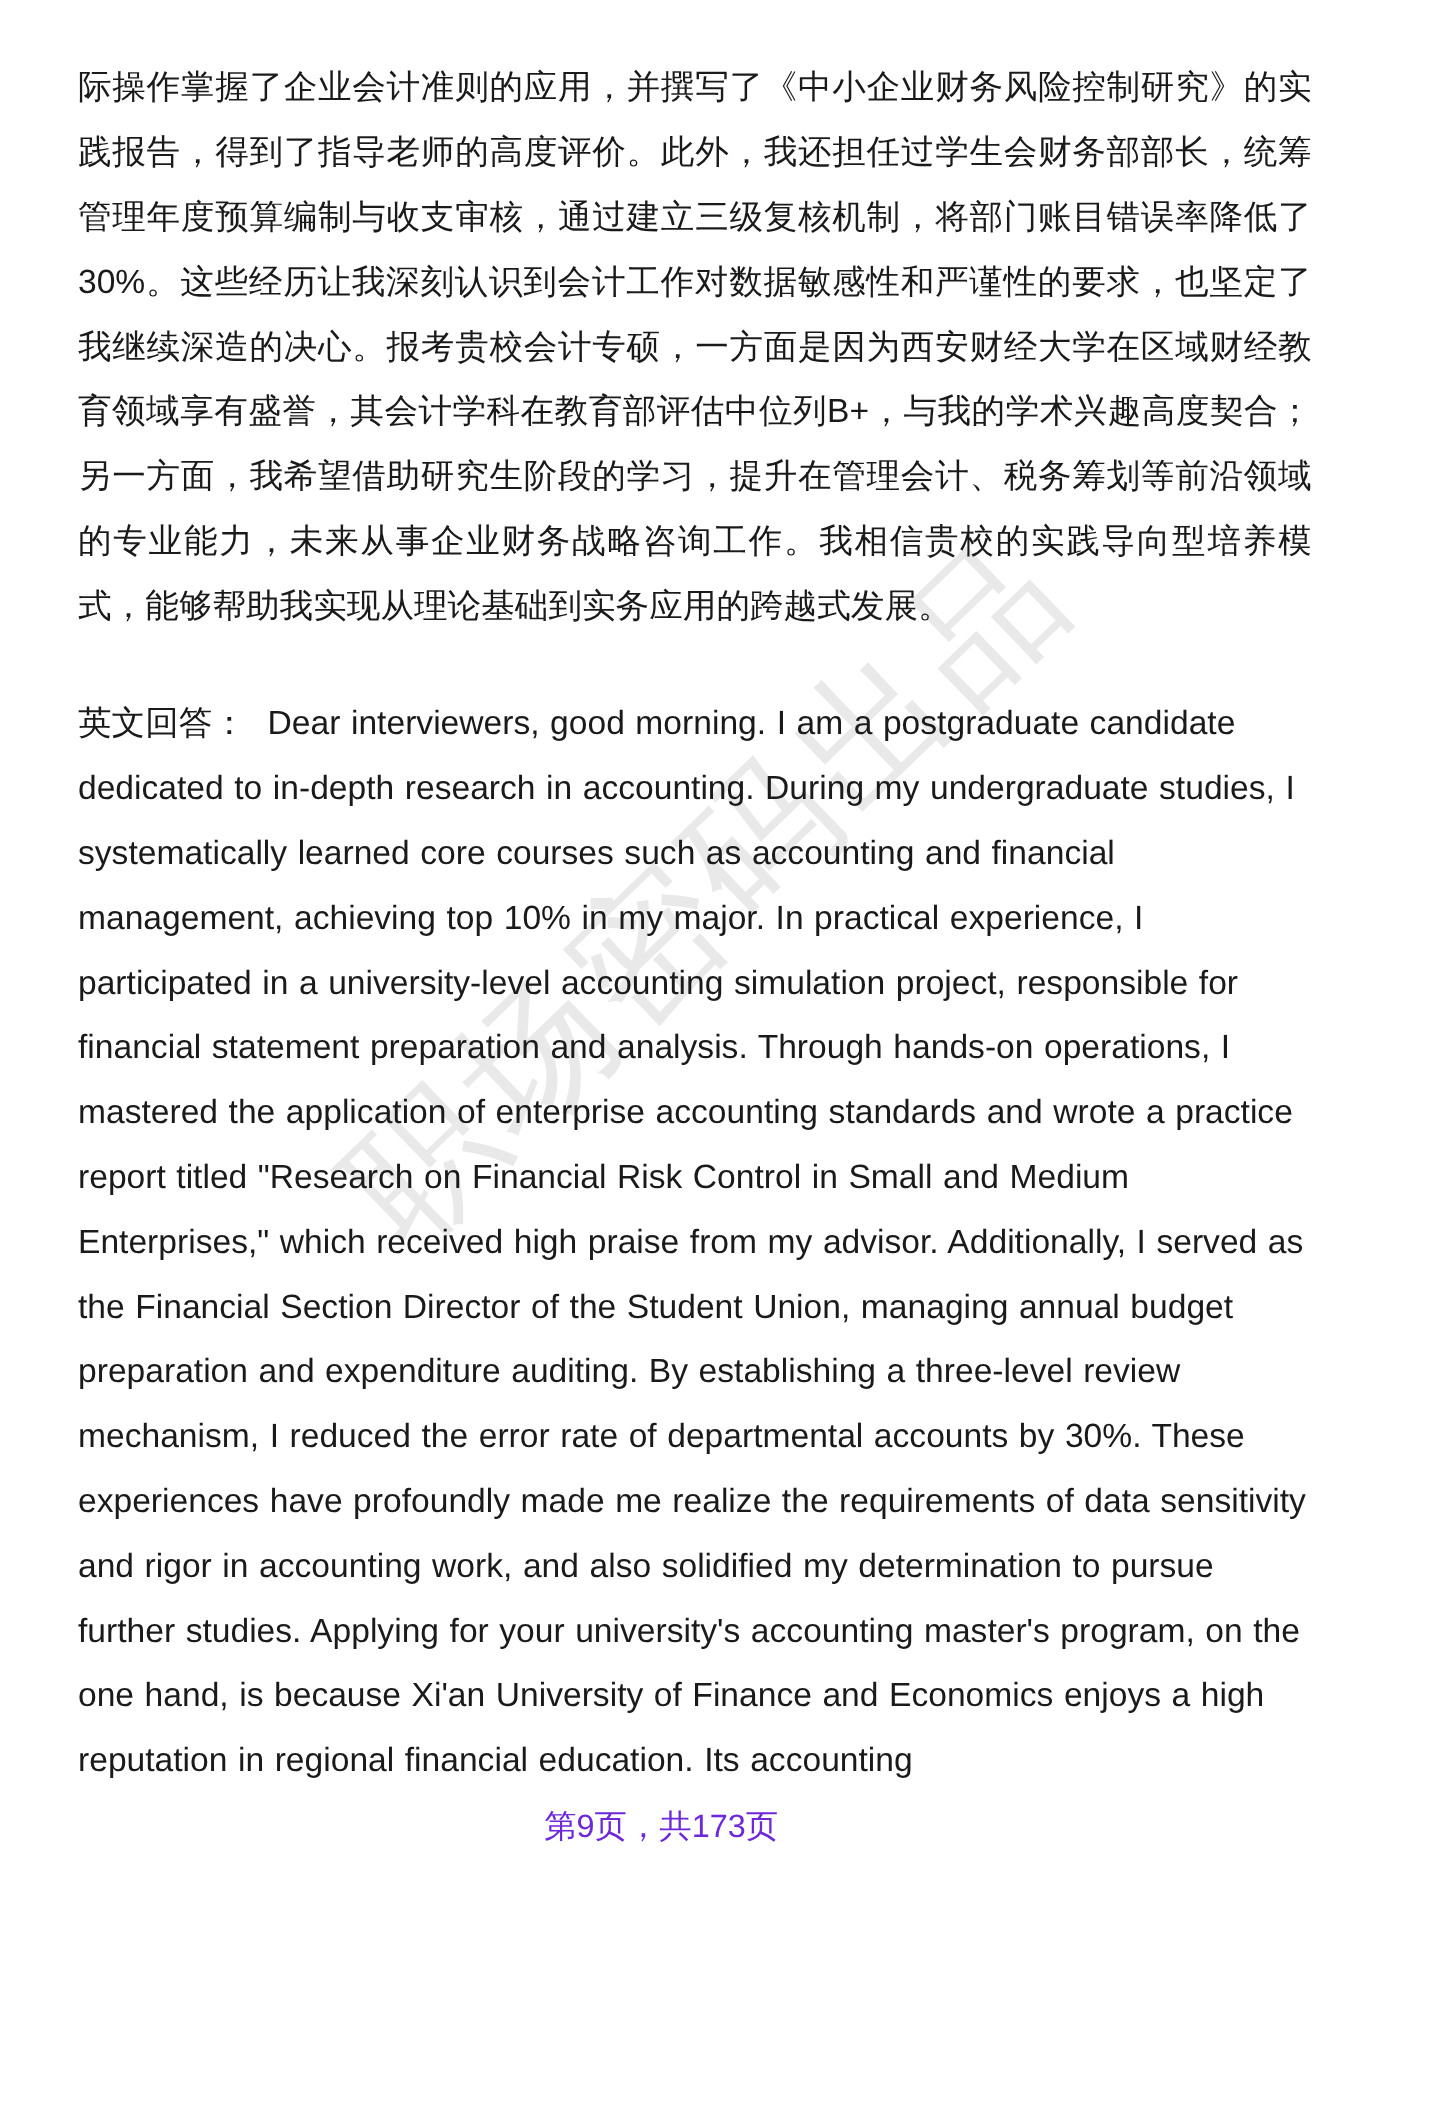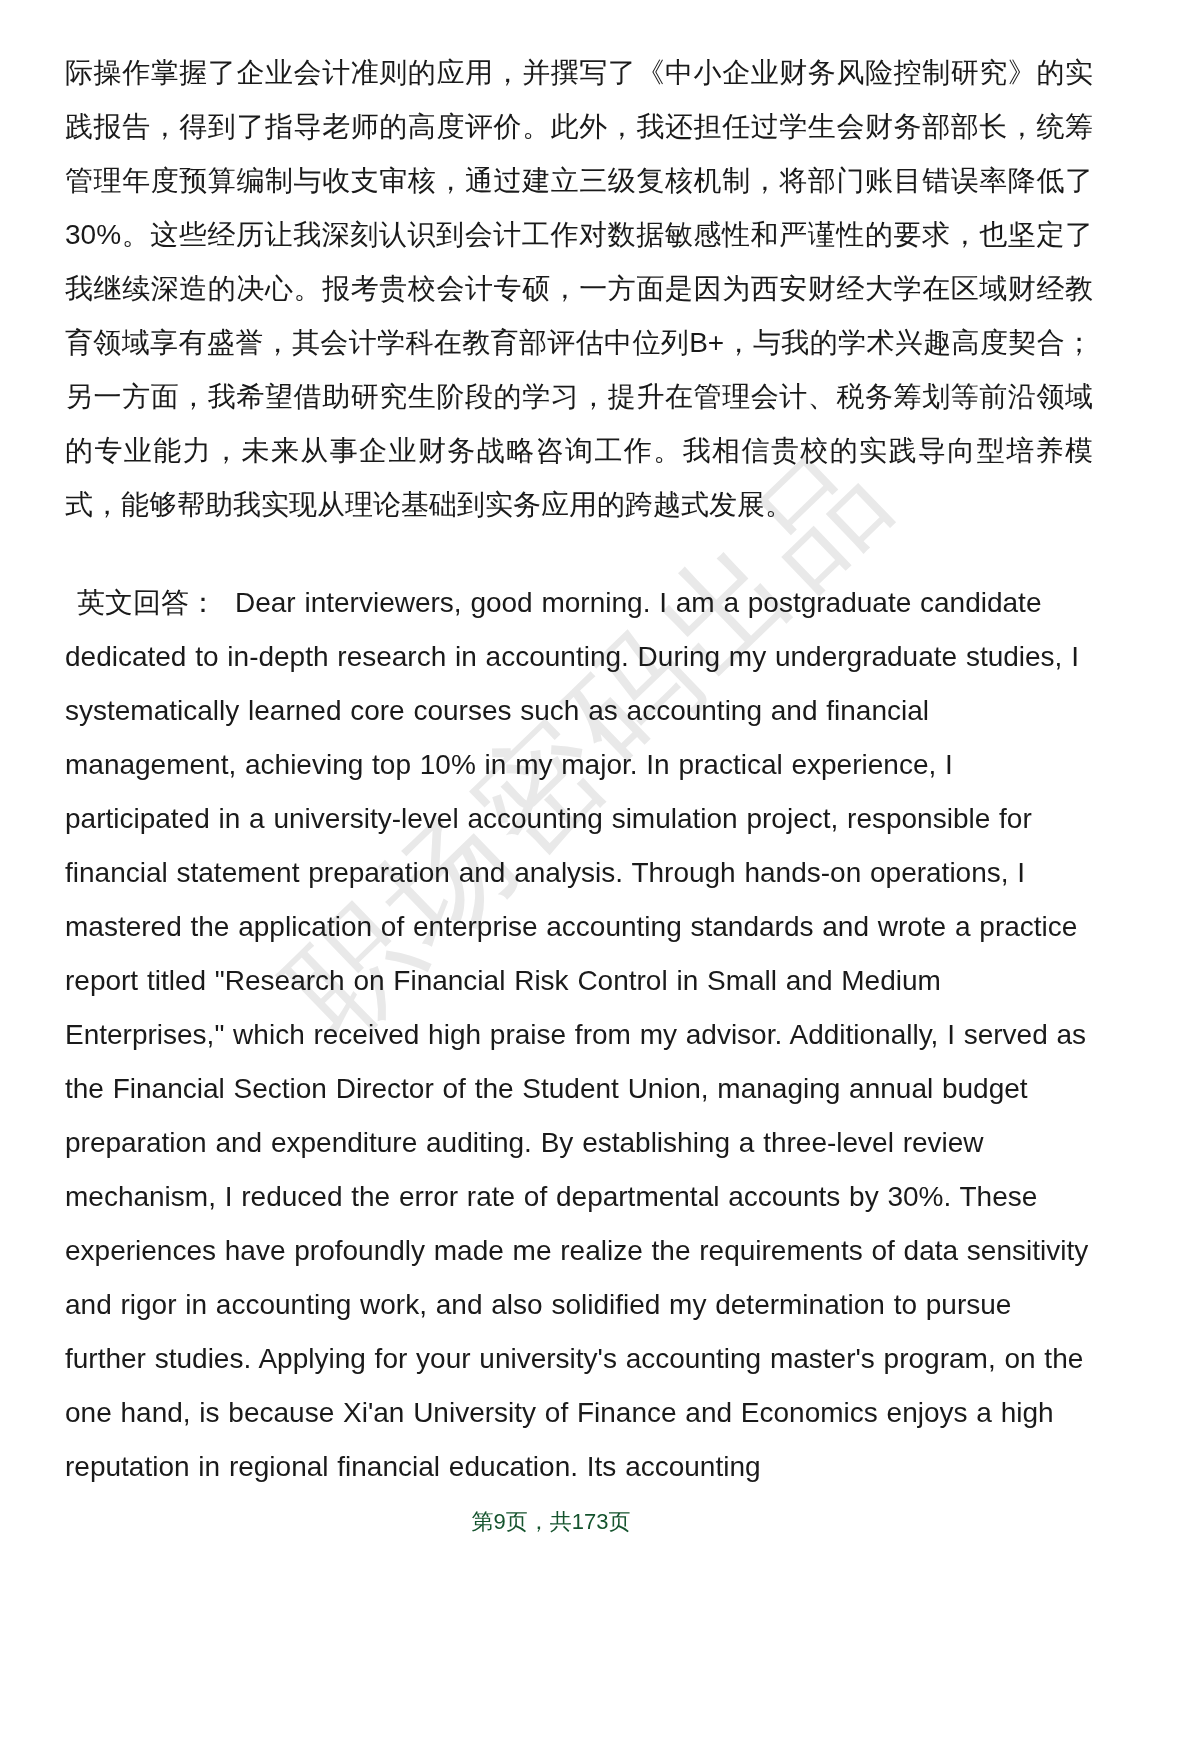--- a/index.html
+++ b/index.html
@@ -46,31 +46,30 @@
   .para.cn {
     text-align: justify;
     text-justify: inter-ideograph;
   }
   .para.en {
     margin-top: 44px;
     text-align: left;
   }
   .en-label {
     margin-right: 18px;
-    margin-left: 12px;
   }
   .footer {
     position: relative;
     z-index: 1;
     box-sizing: border-box;
     padding: 6px 163px 0 65px;
     text-align: center;
-    font-size: 22px;
+    font-size: 27px;
     line-height: 44px;
-    color: #14532d;
+    color: #6d28d9;
   }
 </style>
 </head>
 <body>
 
 <div class="page">
 
   <div class="watermark">职场密码出品</div>
 
   <div class="content">

